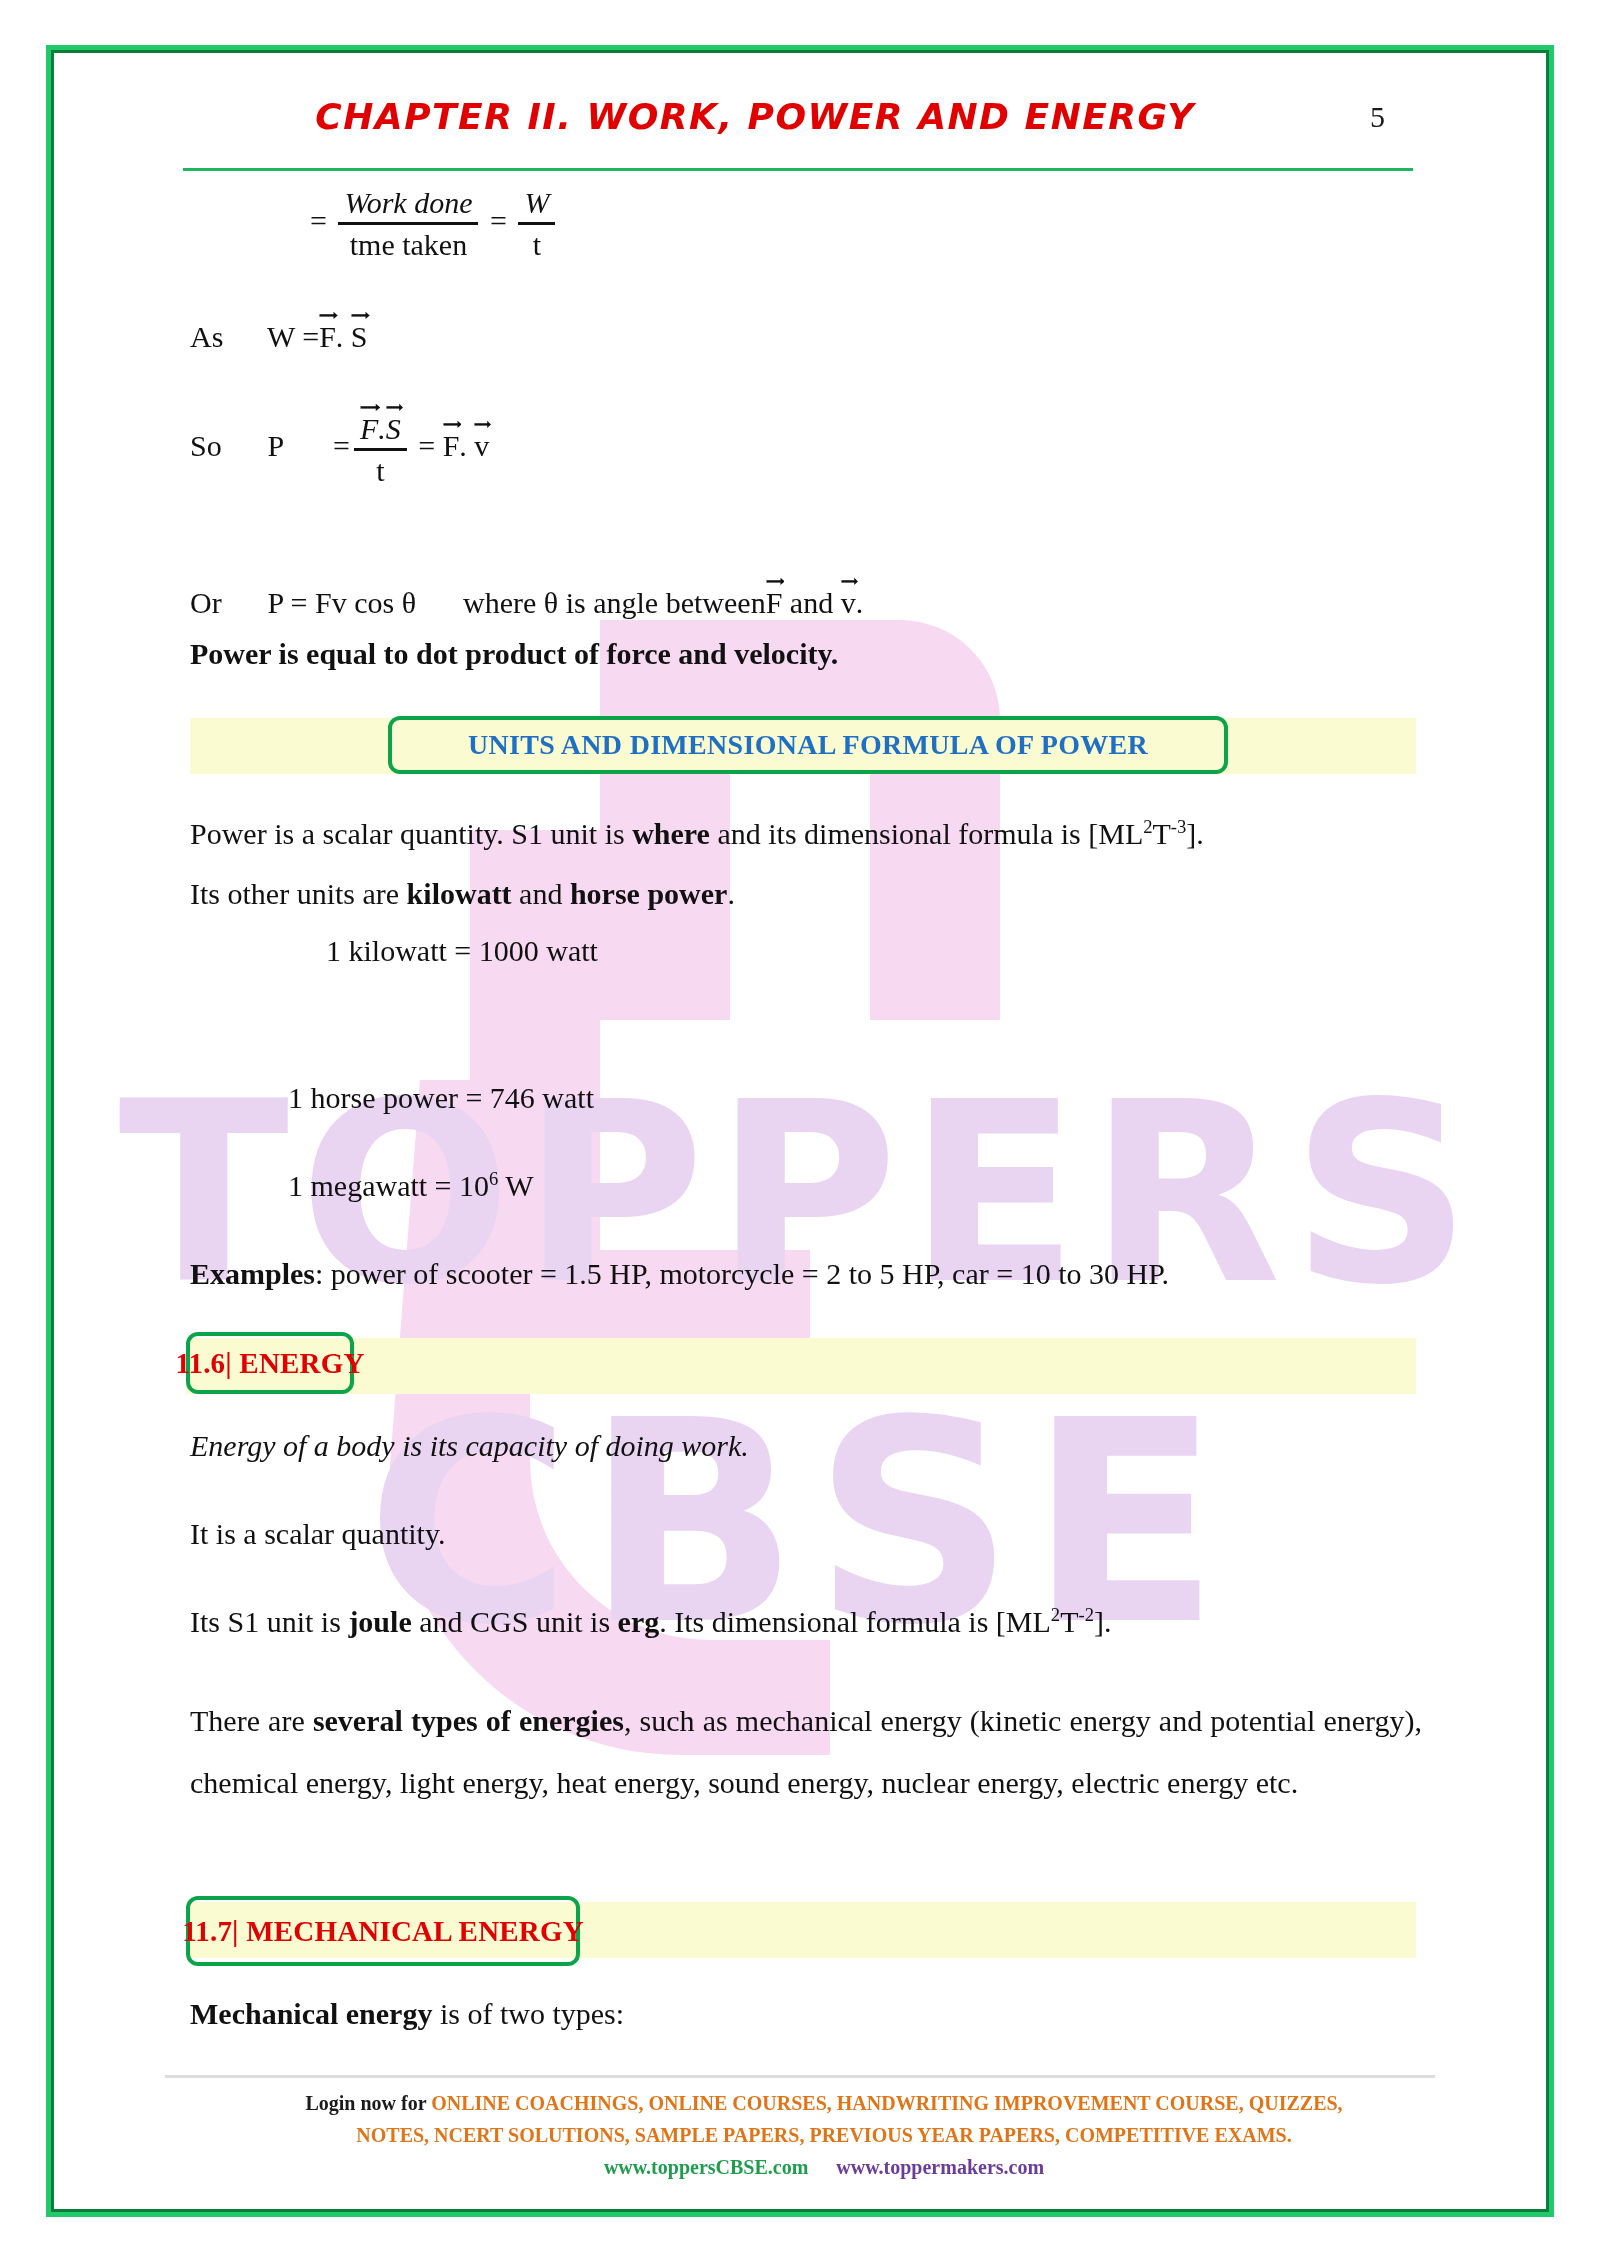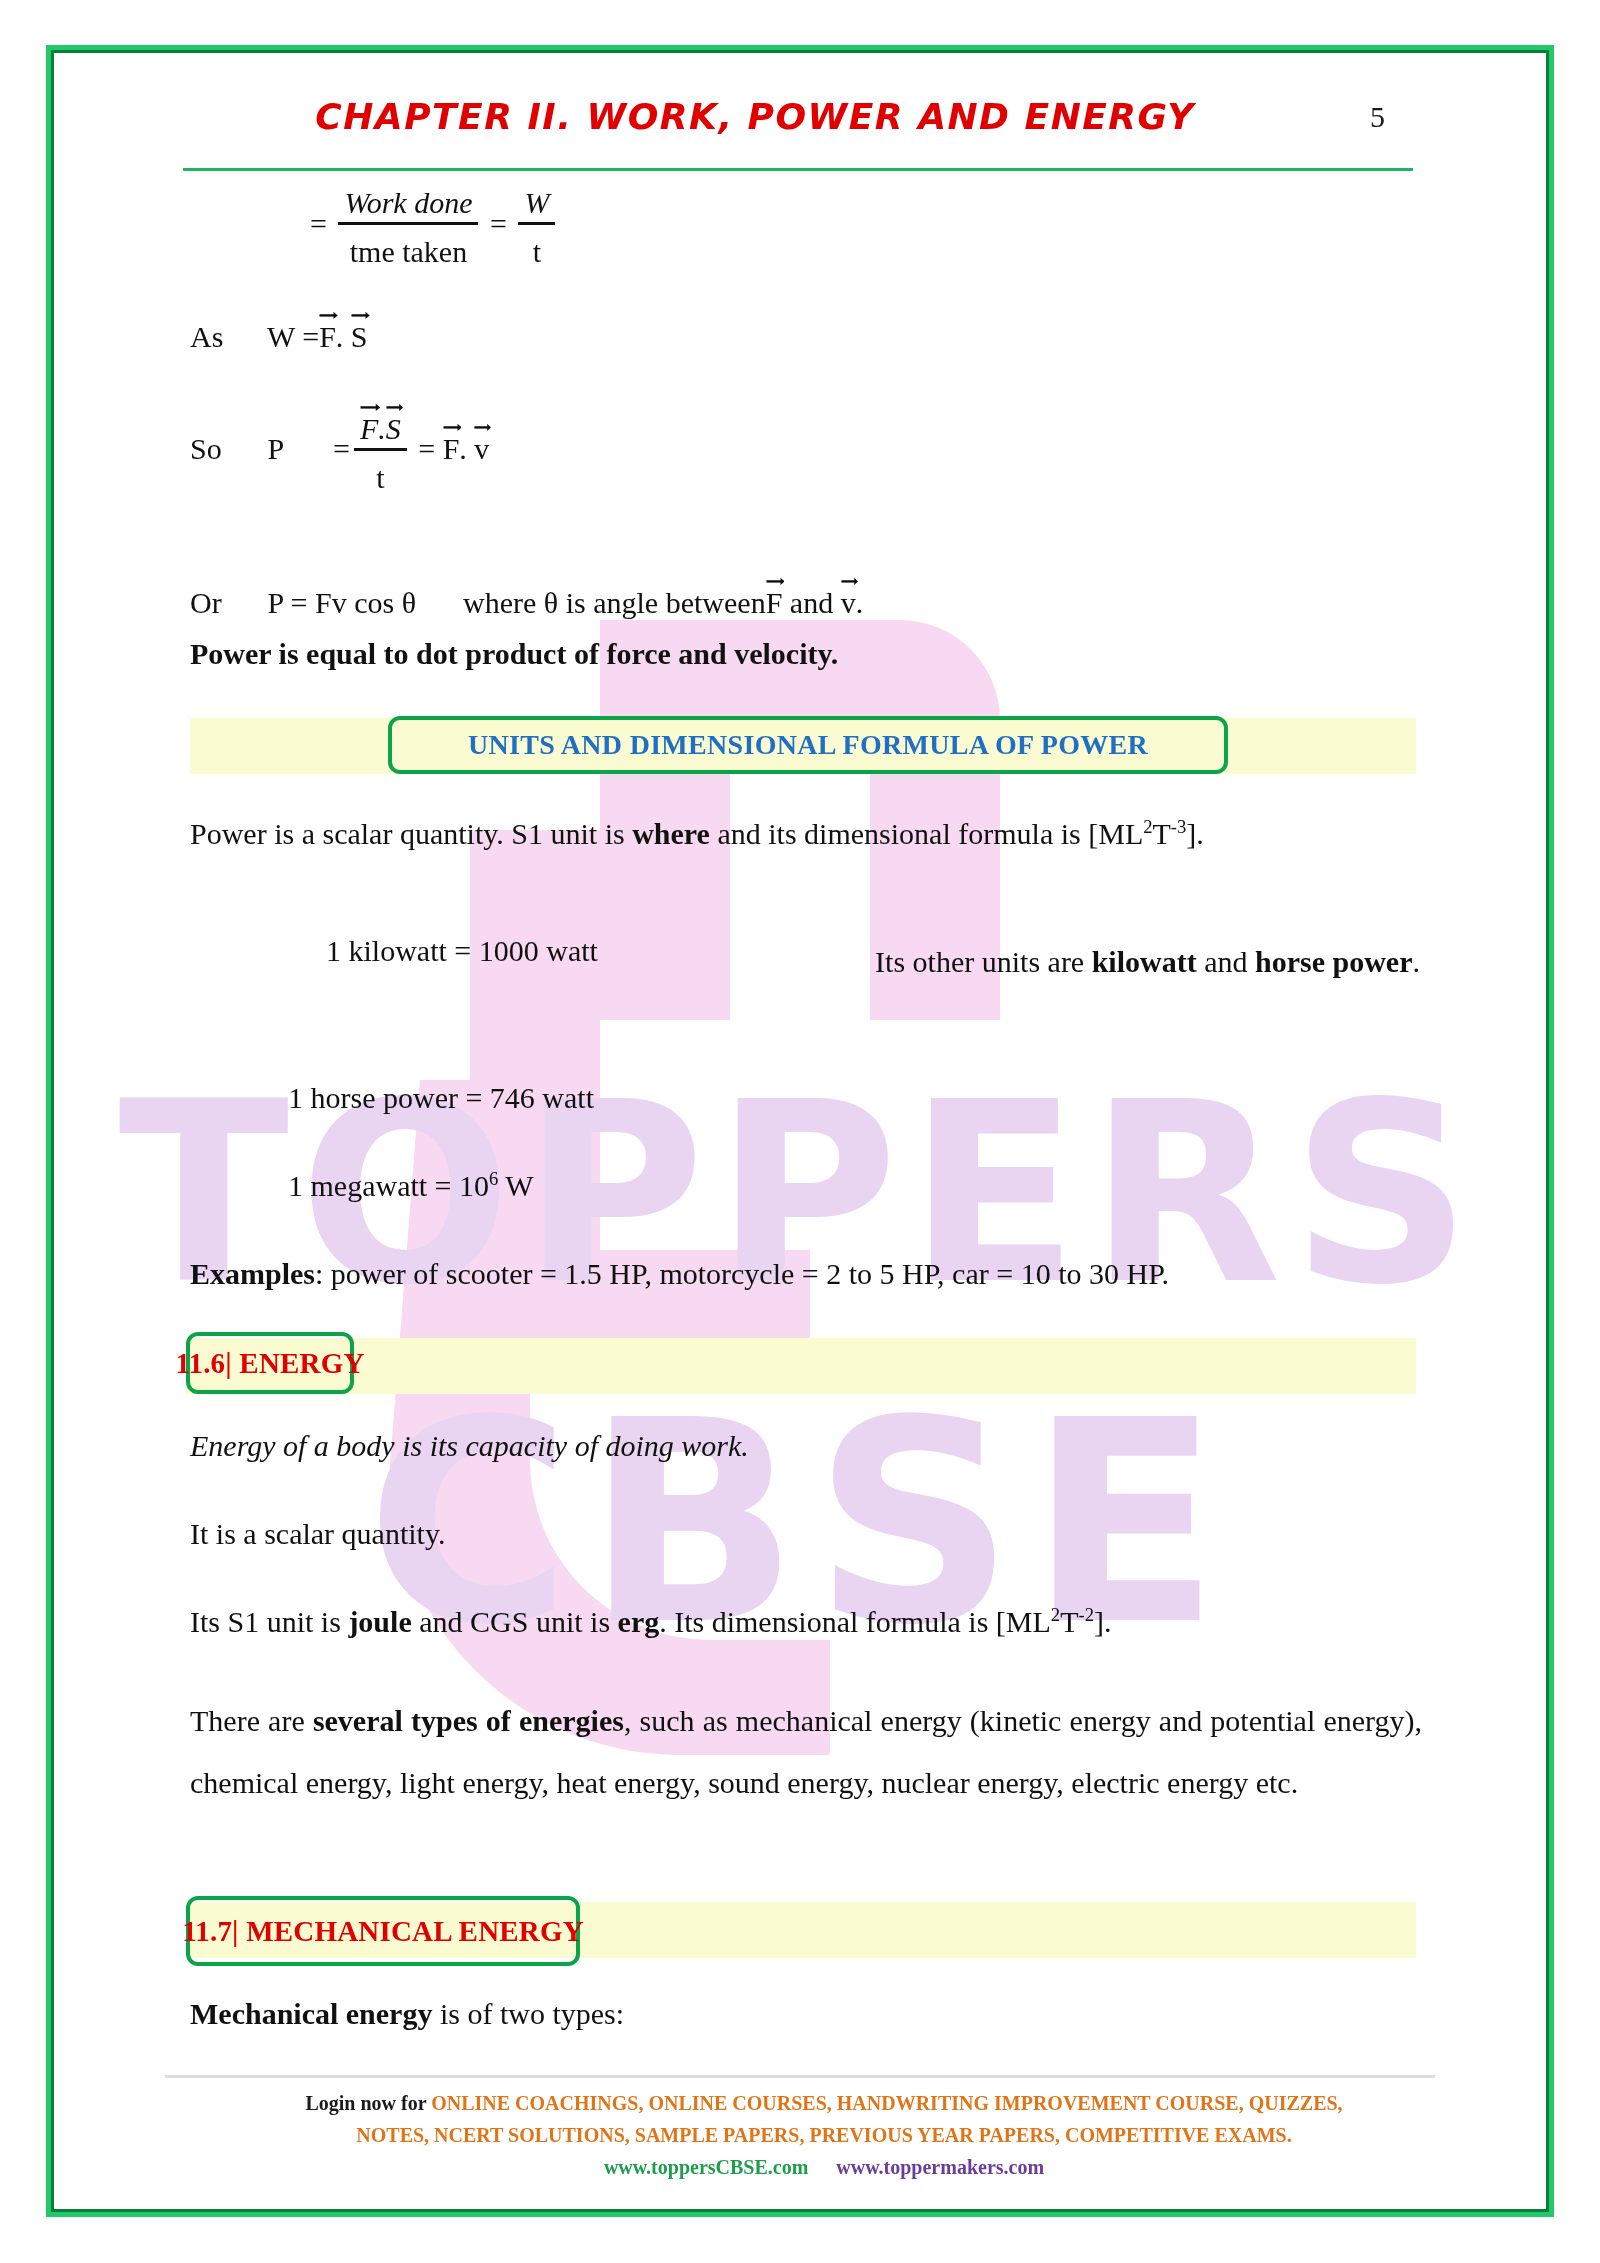--- a/index.html
+++ b/index.html
@@ -69,21 +69,21 @@
     vertical-align:middle;
     text-align:center;
     margin:0 4px;
   }
   .math-frac .num{
     display:block;padding:0 6px 2px 6px;
     border-bottom:3px solid #111;
     white-space:nowrap;
     font-style:italic;
   }
-  .math-frac .den{display:block;padding-top:10px;white-space:nowrap;}
+  .math-frac .den{display:block;padding-top:3px;white-space:nowrap;}
 
   .vec{position:relative;display:inline-block;padding-top:2px;}
   .vec > .arrow{
     position:absolute;left:0;right:-2px;top:-9px;
     height:11px;
   }
   .vec > .arrow svg{display:block;width:100%;height:100%;}
 
   .eq-line{
     position:absolute;
@@ -249,21 +249,21 @@
 
   <div class="body-text" style="left:190px;top:632px;width:1200px;font-weight:bold;">Power is equal to dot product of force and velocity.</div>
 
   <div class="band" style="left:190px;top:718px;width:1226px;"></div>
   <div class="headbox blue-title" style="left:388px;top:716px;width:840px;height:58px;">UNITS AND DIMENSIONAL FORMULA OF POWER</div>
 
   <div class="body-text" style="left:190px;top:812px;width:1230px;">
     <span>Power is a scalar quantity. S1 unit is </span><b>where</b><span> and its dimensional formula is [ML</span><sup>2</sup><span>T</span><sup>-3</sup><span>].</span>
   </div>
 
-  <div class="body-text" style="left:190px;top:940px;width:1230px;text-align:right;">
+  <div class="body-text" style="left:190px;top:872px;width:1230px;">
     <span>Its other units are </span><b>kilowatt</b><span> and </span><b>horse power</b><span>.</span>
   </div>
 
   <div class="body-text" style="left:288px;top:929px;margin-left:38px;">1 kilowatt = 1000 watt</div>
   <div class="body-text" style="left:288px;top:1076px;">1 horse power = 746 watt</div>
   <div class="body-text" style="left:288px;top:1164px;">
     <span>1 megawatt = 10</span><sup>6</sup><span> W</span>
   </div>
 
   <div class="body-text" style="left:190px;top:1252px;width:1240px;">

